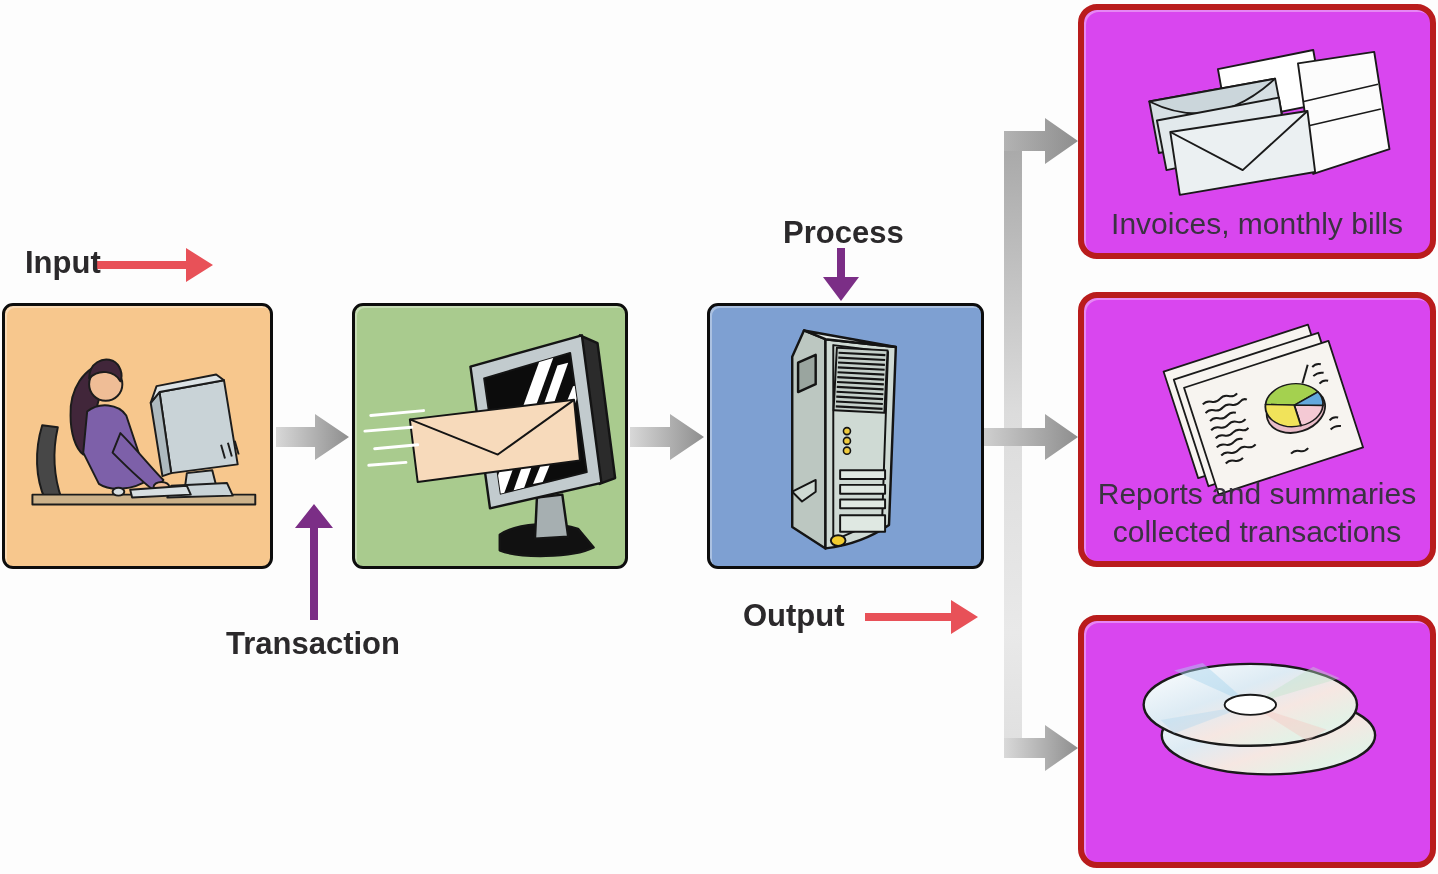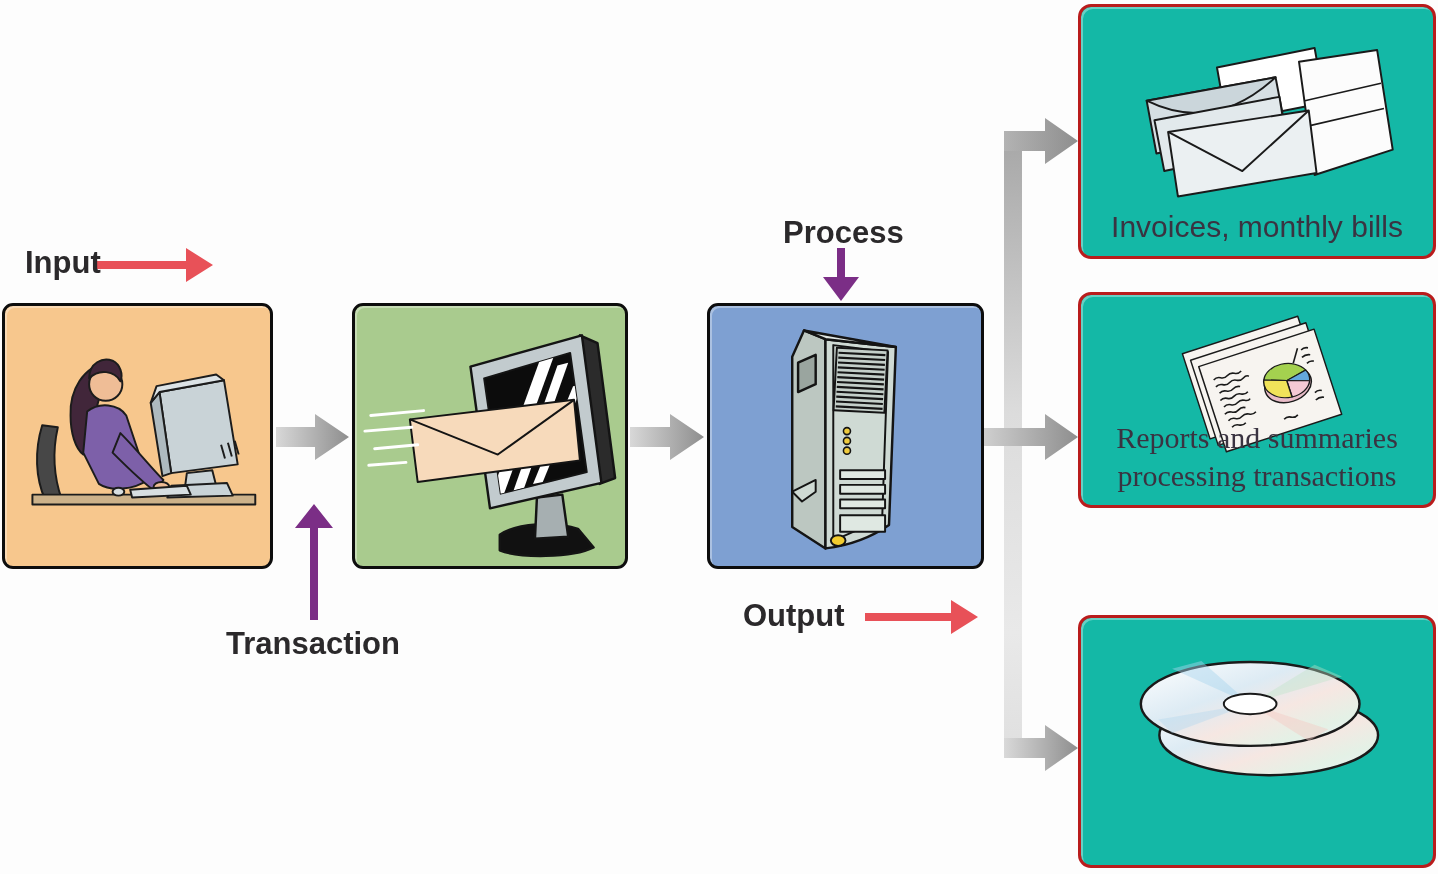--- a/index.html
+++ b/index.html
@@ -16,25 +16,25 @@
     position:absolute;top:303px;height:266px;z-index:2;box-sizing:border-box;
     border:3px solid #0D0D0D;border-radius:11px;
     box-shadow:inset 2px 2px 0 rgba(255,255,255,.35);
   }
   .stage svg,.outbox svg.icon{position:absolute;left:0;top:0;width:100%;height:100%;}
   #stage-input{left:2px;width:271px;background:#F7C78D;}
   #stage-transaction{left:352px;width:276px;background:#A9CB8E;}
   #stage-process{left:707px;width:277px;background:#7EA0D2;}
   .outbox{
     position:absolute;left:1078px;width:358px;z-index:2;box-sizing:border-box;
-    border:3px solid #b91c1c;border-radius:13px;background:#14b8a6;
+    border:6px solid #b91c1c;border-radius:19px;background:#d946ef;
     box-shadow:inset 2px 2px 0 rgba(255,255,255,.35);
   }
   #out-invoices{top:4px;height:255px;}
-  #out-reports{top:292px;height:216px;font-family:Liberation Serif, serif;}
+  #out-reports{top:292px;height:275px;}
   #out-updated{top:615px;height:253px;}
   .outlabel{
     position:absolute;left:0;right:0;bottom:10px;z-index:2;
     text-align:center;font-size:30px;line-height:38px;color:#3A3341;
   }
   .outlabel span{display:block;}
 </style>
 </head>
 <body>
 
@@ -211,21 +211,21 @@
         <g transform="translate(222,130) rotate(12) scale(1,0.74)">
           <path d="M0,0 L-31.5,-5.6 A32,32 0 0 1 27.7,-16 Z" fill="#A4D14F"></path>
           <path d="M0,0 L27.7,-16 A32,32 0 0 1 31.6,5 Z" fill="#63A8DD"></path>
           <path d="M0,0 L31.6,5 A32,32 0 0 1 5,31.6 Z" fill="#F4C9D4"></path>
           <path d="M0,0 L5,31.6 A32,32 0 0 1 -31.5,-5.6 Z" fill="#F1E35A"></path>
         </g>
       </g>
     </svg>
     <div class="outlabel">
       <span>Reports and summaries</span>
-      <span>processing transactions</span>
+      <span>collected transactions</span>
     </div>
   </div>
 
   <div class="outbox" id="out-updated">
     <svg class="icon" viewBox="0 0 358 253" xmlns="http://www.w3.org/2000/svg">
       <defs>
         <linearGradient id="cdg" x1="0" y1="0" x2="1" y2="1">
           <stop offset="0" stop-color="#FFFFFF"></stop>
           <stop offset="0.38" stop-color="#DDEBF4"></stop>
           <stop offset="0.6" stop-color="#F6E7E2"></stop>

